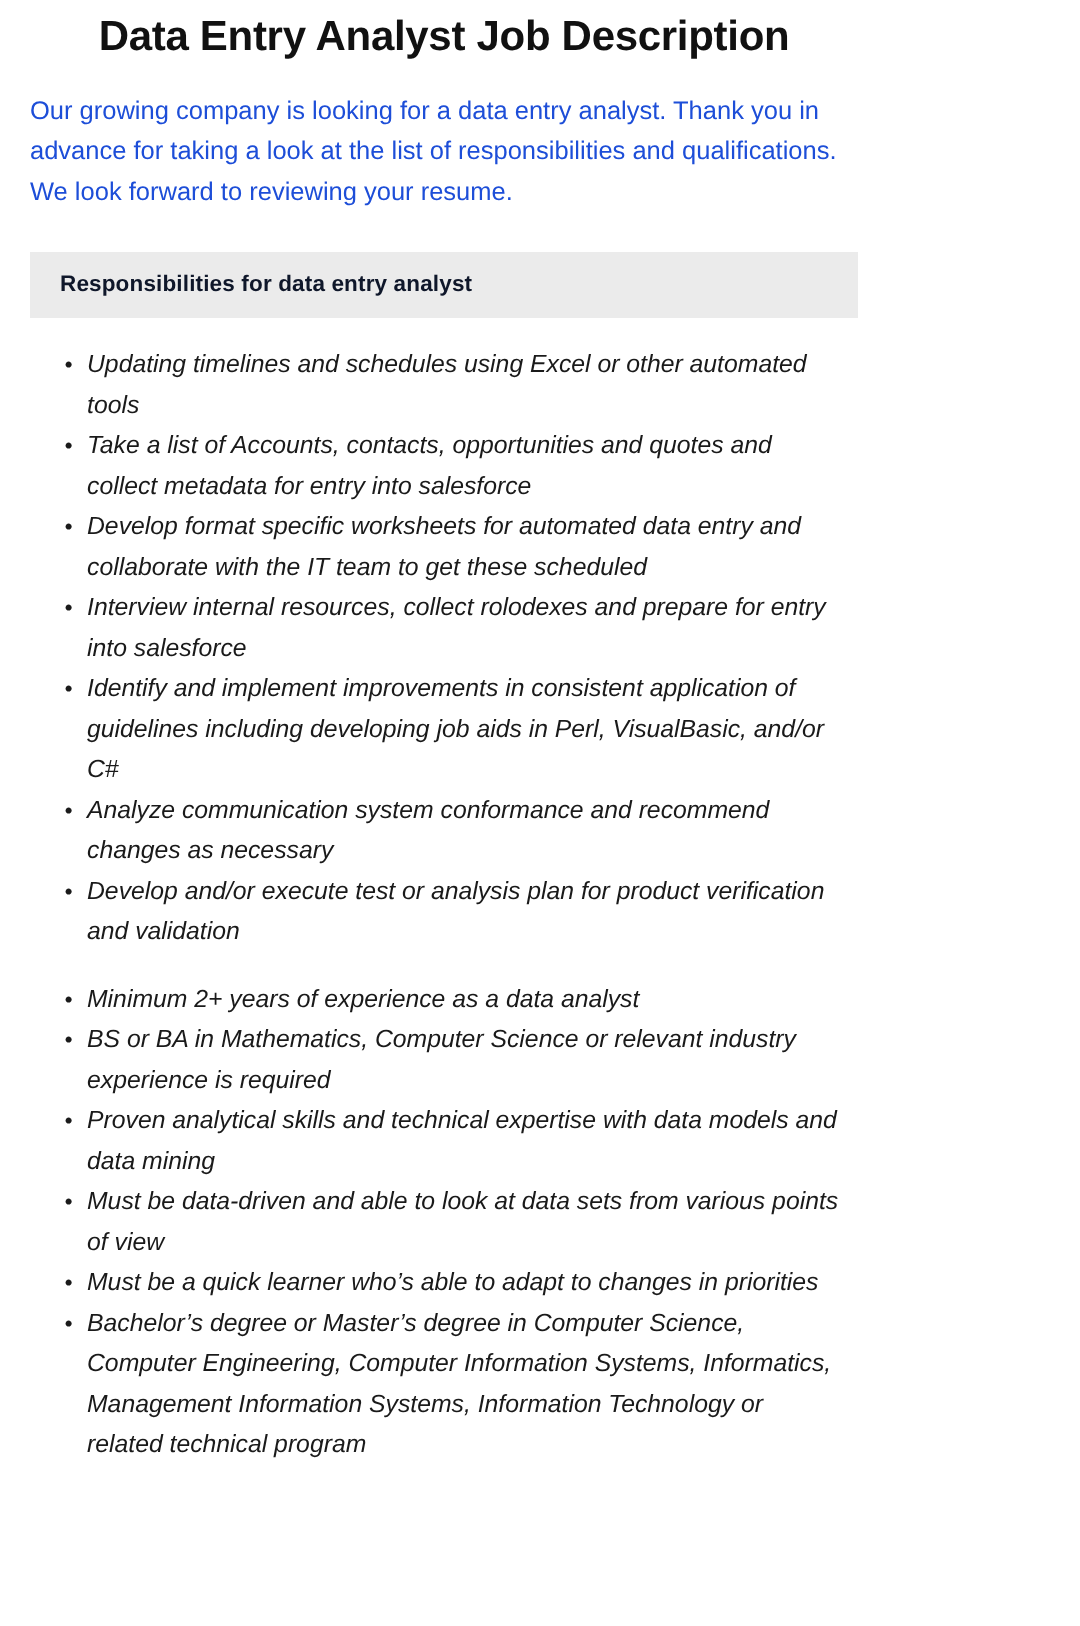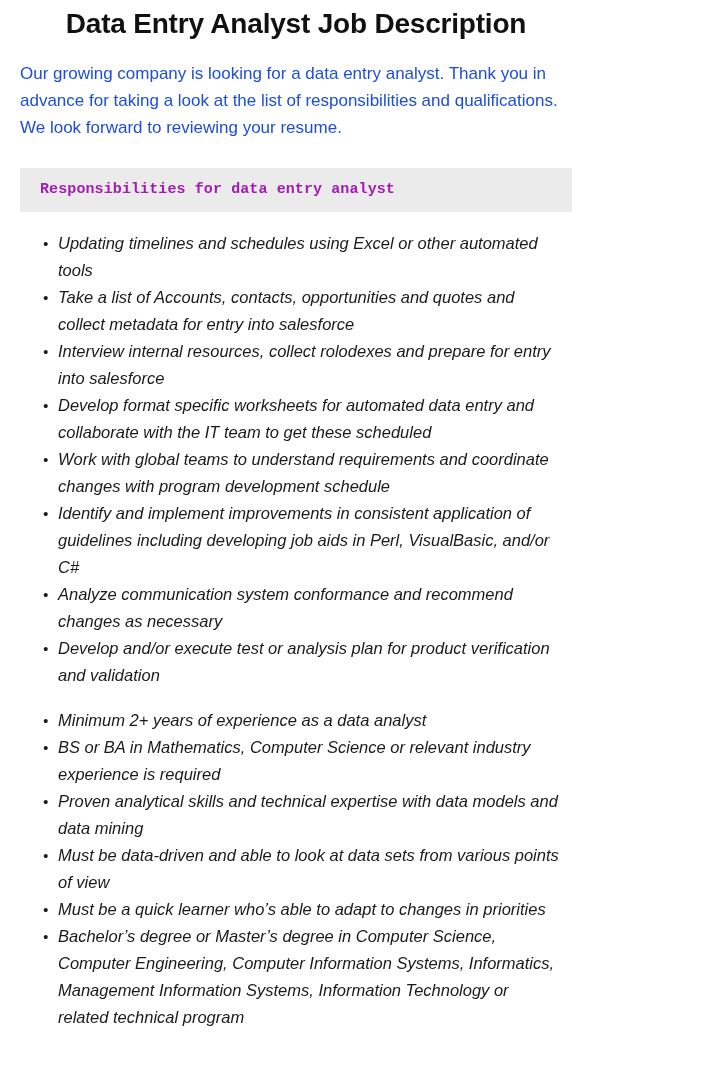--- a/index.html
+++ b/index.html
@@ -53,23 +53,22 @@
     height: 44px;
     display: flex;
     align-items: center;
     padding: 0 20px;
     box-sizing: border-box;
   }
   .section-header-text {
     font-size: 15px;
     line-height: 20px;
     font-weight: 700;
-    color: #a21caf;
+    color: #0f172a;
     letter-spacing: 0.1px;
-    font-family: Liberation Mono, monospace;
   }
 
   ul.bullet-list {
     margin: 0;
     padding: 18px 30px 0 43px;
     list-style: none;
     font-style: italic;
   }
   ul.bullet-list li {
     position: relative;
@@ -98,23 +97,22 @@
 
   <p class="intro">Our growing company is looking for a data entry analyst. Thank you in advance for taking a look at the list of responsibilities and qualifications. We look forward to reviewing your resume.</p>
 
   <div class="section">
     <div class="section-header">
       <span class="section-header-text">Responsibilities for data entry analyst</span>
     </div>
     <ul class="bullet-list" id="list-0">
         <li>Updating timelines and schedules using Excel or other automated tools</li>
         <li>Take a list of Accounts, contacts, opportunities and quotes and collect metadata for entry into salesforce</li>
+        <li>Develop format specific worksheets for automated data entry and collaborate with the IT team to get these scheduled</li>
         <li>Interview internal resources, collect rolodexes and prepare for entry into salesforce</li>
-        <li>Develop format specific worksheets for automated data entry and collaborate with the IT team to get these scheduled</li>
-        <li>Work with global teams to understand requirements and coordinate changes with program development schedule</li>
         <li>Identify and implement improvements in consistent application of guidelines including developing job aids in Perl, VisualBasic, and/or C#</li>
         <li>Analyze communication system conformance and recommend changes as necessary</li>
         <li>Develop and/or execute test or analysis plan for product verification and validation</li>
       </ul>
   </div>
 
   <div class="section">
     <ul class="bullet-list" id="list-1">
         <li>Minimum 2+ years of experience as a data analyst</li>
         <li>BS or BA in Mathematics, Computer Science or relevant industry experience is required</li>

